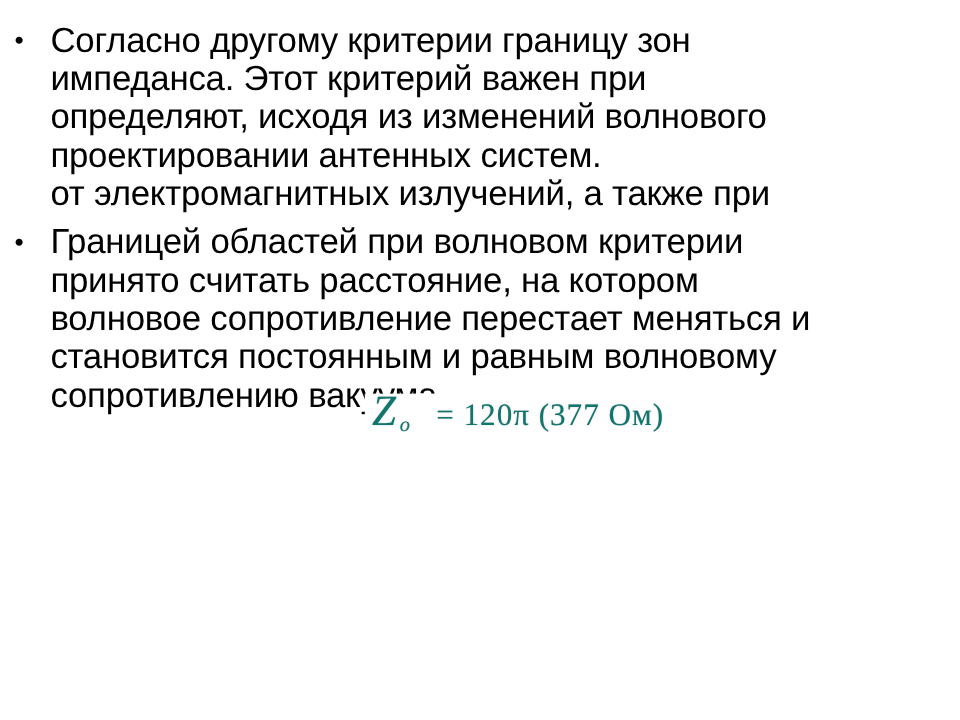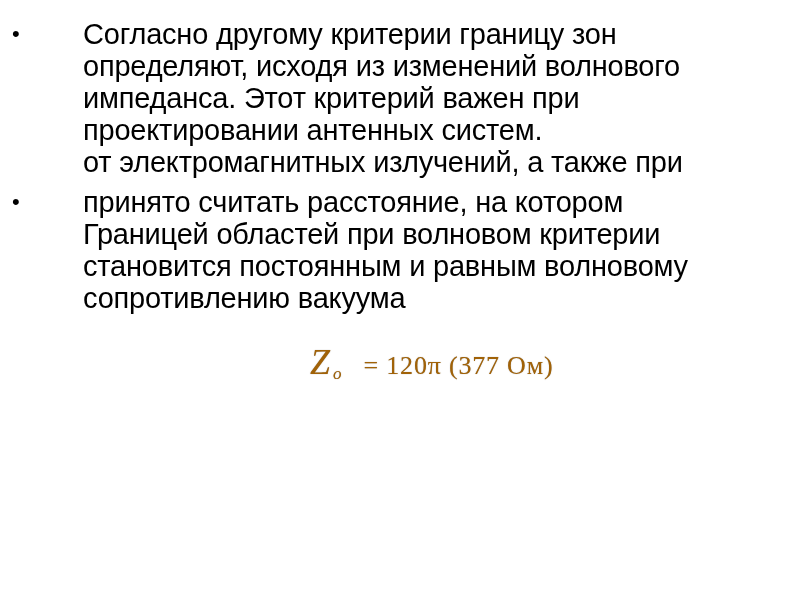--- a/index.html
+++ b/index.html
@@ -38,36 +38,35 @@
     text-align: left;
     padding-left: 2px;
     box-sizing: border-box;
   }
   .bullet-text {
     flex: 1 1 auto;
     font-size: 29px;
     line-height: 32px;
     letter-spacing: -0.2px;
     white-space: nowrap;
-    margin-left: 41px;
   }
   .bullet-line {
     height: 32px;
   }
   
   .formula-image {
     position: absolute;
     left: 304px;
-    top: 348px;
+    top: 328px;
     width: 258px;
     height: 35px;
     background: #ffffff;
     overflow: visible;
     white-space: nowrap;
-    color: #a16207;
+    color: #0f766e;
     text-shadow: 0 0 1px rgba(90,90,90,0.55);
   }
   .formula-row {
     position: relative;
     top: -3px;
     left: 6px;
     line-height: 35px;
   }
   .formula-z {
     font-family: "Liberation Serif", serif;
@@ -92,32 +91,33 @@
 <body>
 
 <div class="slide">
 
   <div class="bullet-list">
 
     <div class="bullet-item">
       <span class="bullet-marker">•</span>
       <div class="bullet-text">
         <div class="bullet-line">Согласно другому критерии границу зон</div>
+        <div class="bullet-line">импеданса. Этот критерий важен при</div>
         <div class="bullet-line">определяют, исходя из изменений волнового</div>
-        <div class="bullet-line">импеданса. Этот критерий важен при</div>
         <div class="bullet-line">проектировании антенных систем.</div>
         <div class="bullet-line">от электромагнитных излучений, а также при</div>
       </div>
     </div>
 
     <div class="bullet-item">
       <span class="bullet-marker">•</span>
       <div class="bullet-text">
+        <div class="bullet-line">Границей областей при волновом критерии</div>
         <div class="bullet-line">принято считать расстояние, на котором</div>
-        <div class="bullet-line">Границей областей при волновом критерии</div>
+        <div class="bullet-line">волновое сопротивление перестает меняться и</div>
         <div class="bullet-line">становится постоянным и равным волновому</div>
         <div class="bullet-line">сопротивлению вакуума</div>
       </div>
     </div>
 
   </div>
 
   <div class="formula-image">
     <span class="formula-row">
       <span class="formula-z">Z</span><span class="formula-sub">o</span><span class="formula-rhs">= 120π (377 Ом)</span>

